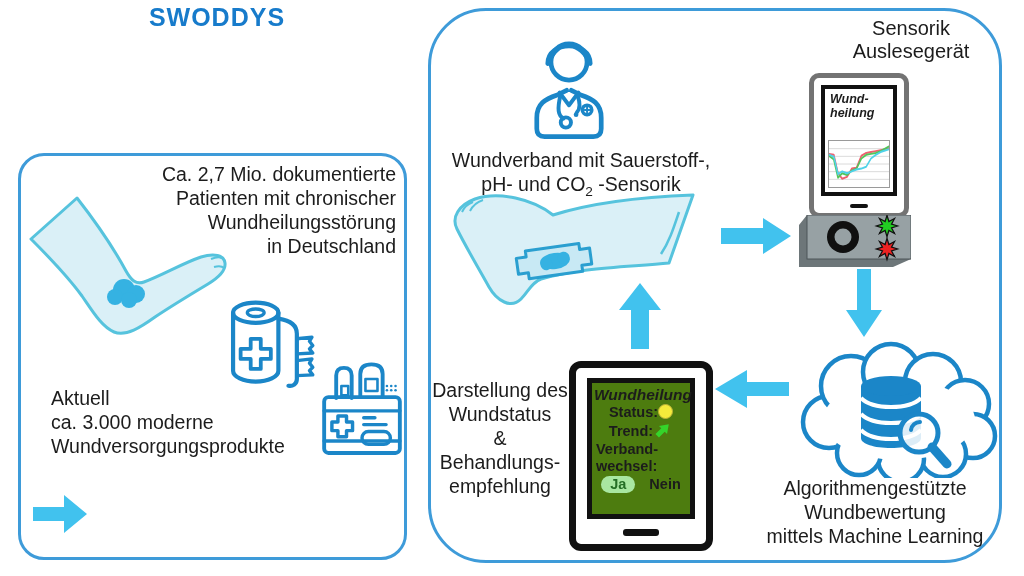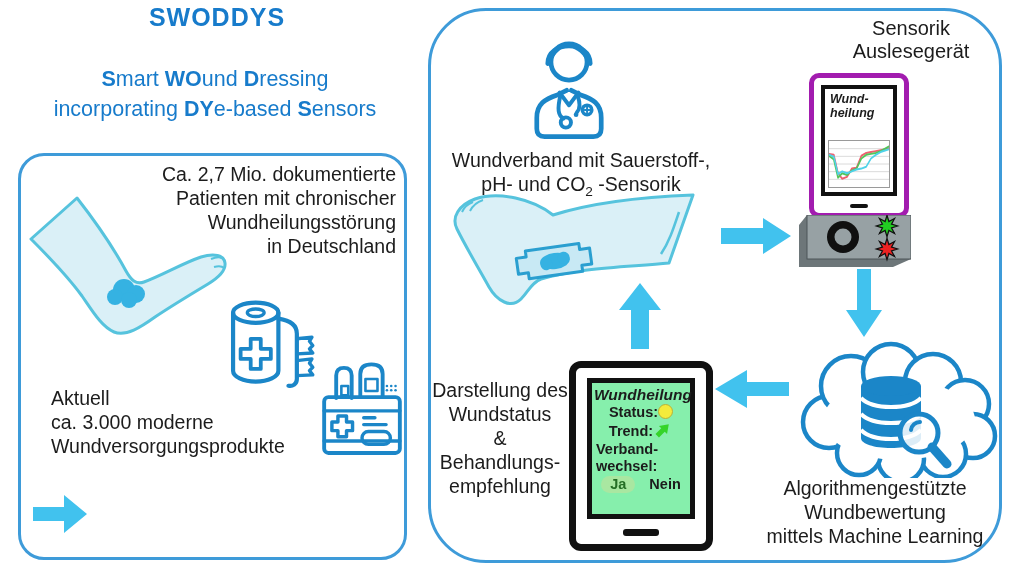--- a/index.html
+++ b/index.html
@@ -16,47 +16,43 @@
   .pre{white-space:pre-line;}
   .panel{position:absolute;border:3px solid var(--box-border);background:#fff;box-sizing:border-box;}
   .title{font-size:25px;font-weight:700;color:var(--brand-blue);text-align:center;letter-spacing:1px;}
   .subtitle{font-size:21.5px;color:var(--brand-blue);text-align:center;line-height:30px;}
   .txt{font-size:19.5px;line-height:24px;color:var(--dark);}
   .note{font-size:21px;font-weight:700;color:var(--note-blue);text-align:center;line-height:27px;}
   .ic{stroke:var(--icon-blue);fill:none;stroke-linecap:round;stroke-linejoin:round;}
   .legp{fill:var(--leg-fill);stroke:var(--leg-stroke);stroke-width:3;stroke-linejoin:round;}
   .arrow{fill:var(--arrow-cyan);}
   
-  .phone{border:5px solid #a21caf;border-radius:10px;background:#fff;box-sizing:border-box;}
+  .phone{border:5px solid #737373;border-radius:10px;background:#fff;box-sizing:border-box;}
   .phone-screen{position:absolute;left:7px;right:7px;top:7px;bottom:17px;border:4px solid #111;background:#fff;}
   .phone-title{font-style:italic;font-weight:700;font-size:12.5px;line-height:14px;padding:3px 0 0 5px;}
   .chartbox{position:absolute;left:3px;right:3px;bottom:4px;height:46px;border:1.5px solid #9a9a9a;background:#fff;}
   .homeslit{position:absolute;left:50%;transform:translateX(-50%);bottom:5px;width:18px;height:4px;background:#111;border-radius:2px;}
   
   .tablet{border:7px solid #111;border-radius:12px;background:#fff;box-sizing:border-box;}
-  .tablet-screen{position:absolute;left:11px;right:11px;top:10px;bottom:25px;border:5px solid #111;background:#86efac;
+  .tablet-screen{position:absolute;left:11px;right:11px;top:10px;bottom:25px;border:5px solid #111;background:#4d7c0f;
     font-size:14.5px;font-weight:700;line-height:17.5px;padding:3px 2px;box-sizing:border-box;}
   .tablet-title{font-style:italic;font-size:15.5px;text-align:center;}
   .trow{text-align:center;}
   .vrow{text-align:left;padding-left:2px;}
   .dot{display:inline-block;width:13px;height:13px;border-radius:50%;background:var(--status-yellow);
     border:1px solid #b9b139;vertical-align:-2px;}
   .japill{display:inline-block;background:var(--yes-green);border-radius:10px;padding:0 9px;color:#256e25;}
   .homebar{position:absolute;left:50%;transform:translateX(-50%);bottom:8px;width:36px;height:7px;background:#111;border-radius:3px;}
 </style>
 </head>
 <body>
 
 <div class="canvas">
 
   <div class="abs title" style="left:117px;top:3px;width:200px;">SWODDYS</div>
-  <div class="abs subtitle" style="left:12px;top:64px;width:406px;">
-    <div><span style="font-weight: 700;">S</span><span>mart </span><span style="font-weight: 700;">WO</span><span>und </span><span style="font-weight: 700;">D</span><span>ressing</span></div>
-    <div><span>incorporating </span><span style="font-weight: 700;">DY</span><span>e-based </span><span style="font-weight: 700;">S</span><span>ensors</span></div>
-  </div>
 
   <div class="panel" style="left:18px;top:153px;width:389px;height:407px;border-radius:26px;">
 
     <div class="abs txt pre" style="right:8px;top:6px;width:310px;text-align:right;">Ca. 2,7 Mio. dokumentierte
 Patienten mit chronischer
 Wundheilungsstörung
 in Deutschland</div>
 
     <svg class="abs" style="left:2px;top:37px;" width="210" height="156" viewBox="0 0 210 156">
       <path class="legp" d="M8,46 L54,5 C72,28 90,54 103,78 C108,87 113,92 121,89 C140,82 160,70 178,64 C191,60 201,62 202,70 C203,78 195,85 185,91 C170,100 150,112 132,124 C118,134 103,144 91,139 C79,134 70,119 59,103 C43,81 24,62 8,46 Z"></path>

